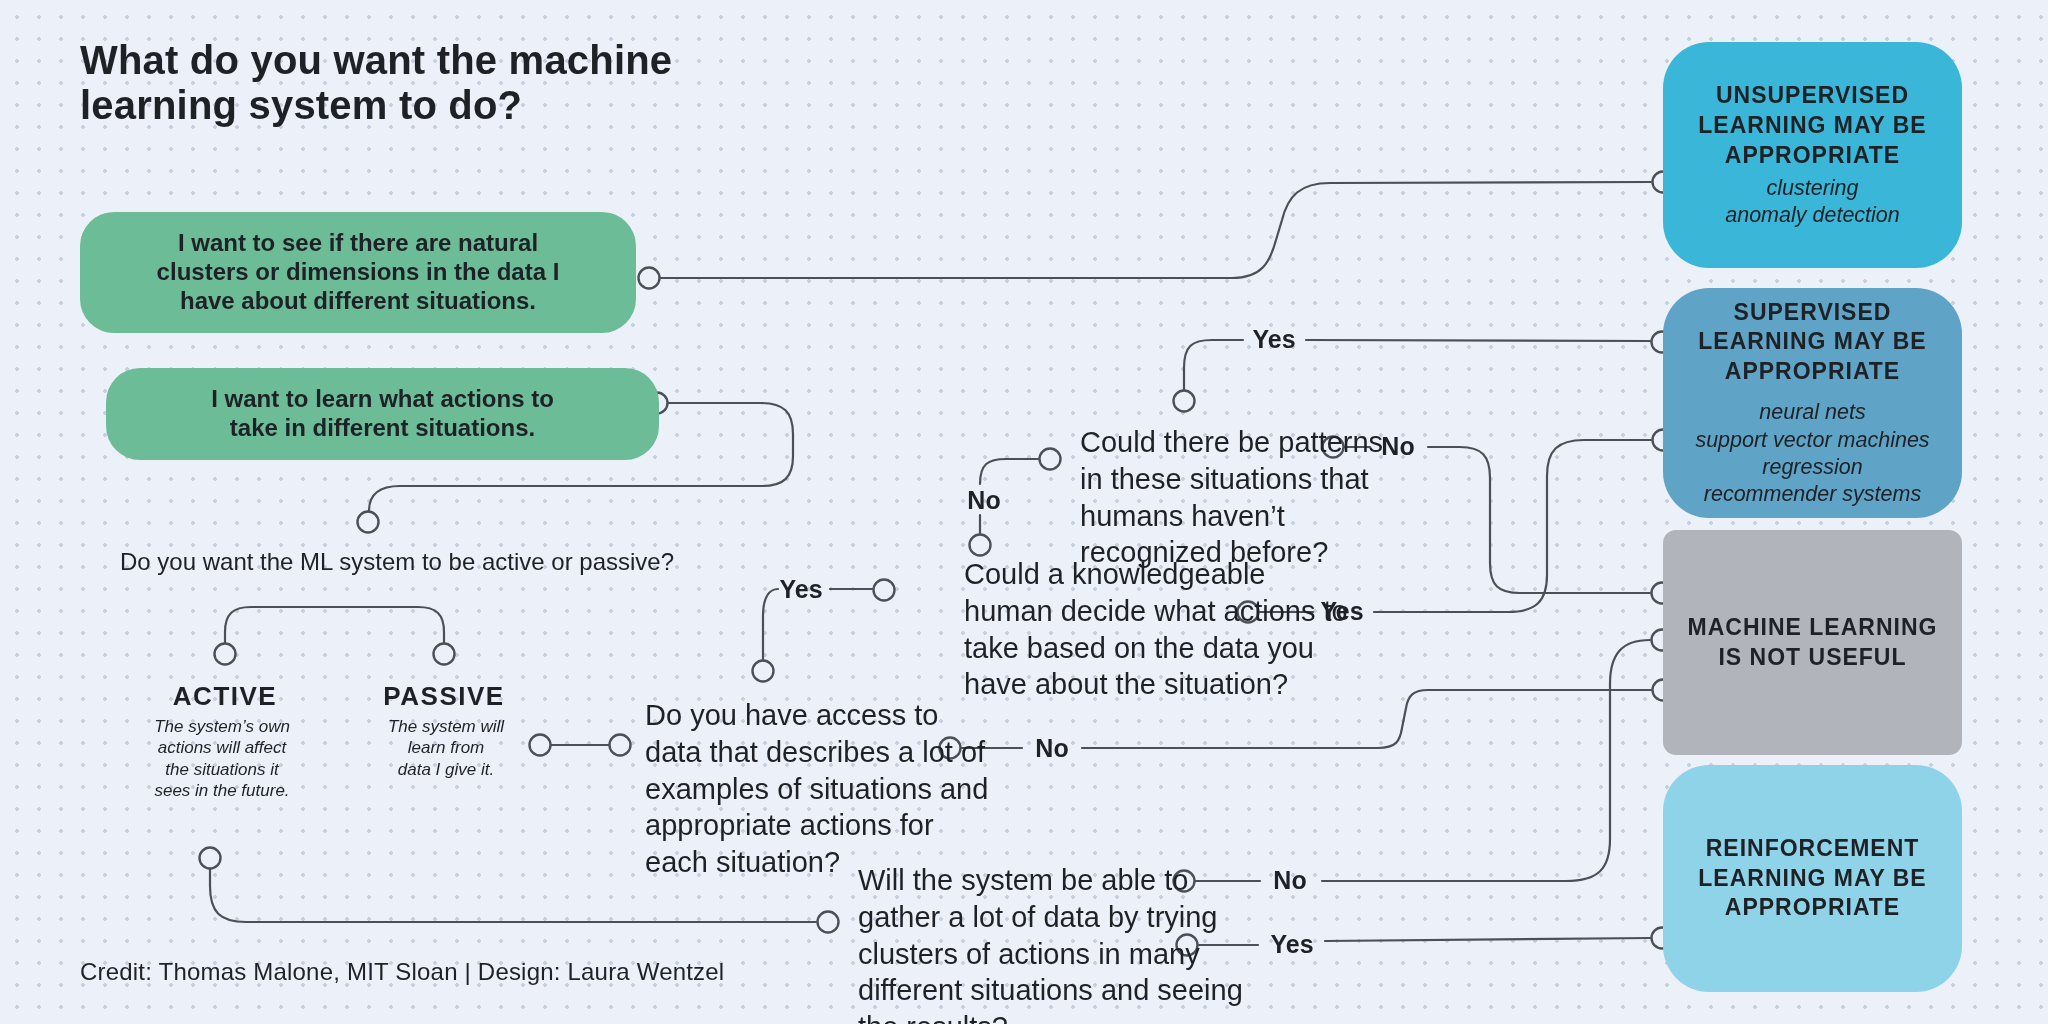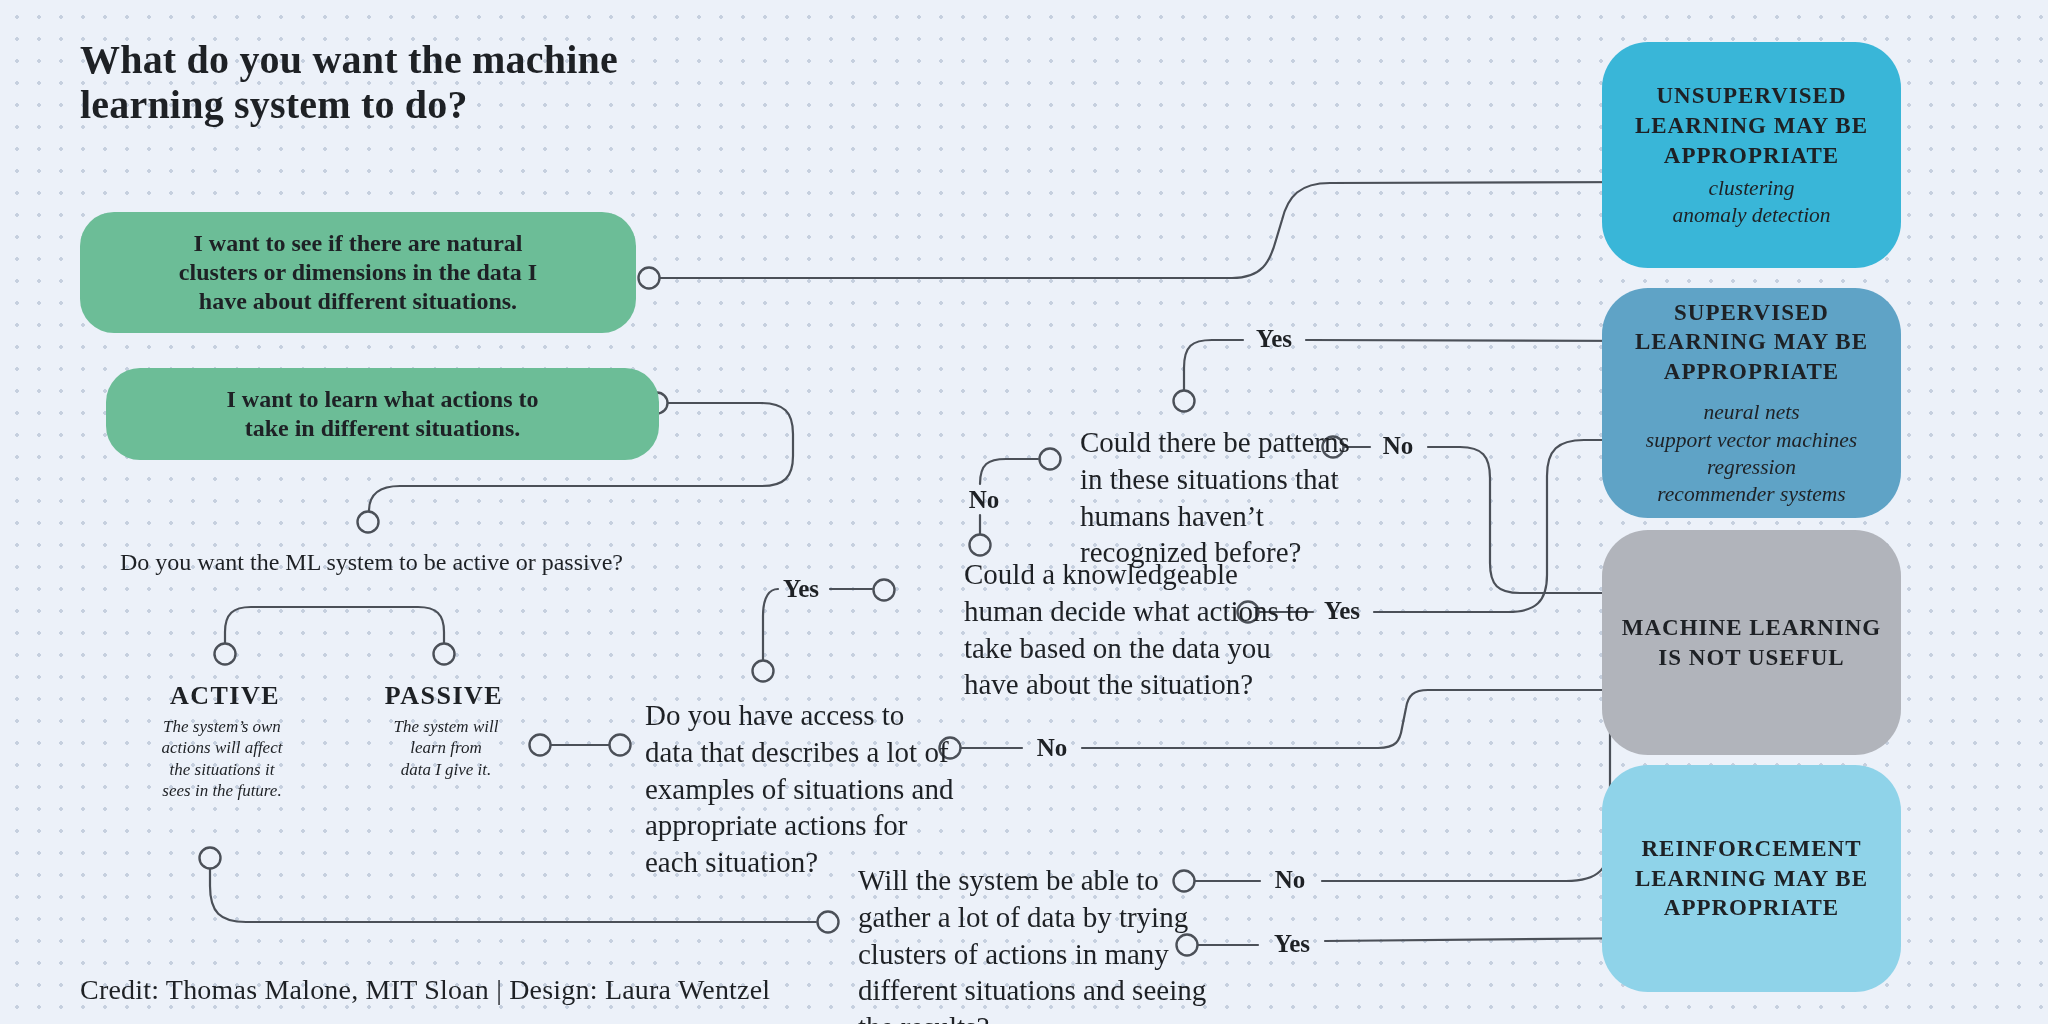--- a/index.html
+++ b/index.html
@@ -1,21 +1,21 @@
 <!DOCTYPE html>
 <html><head>
 <meta charset="utf-8">
 <style>
   html,body{margin:0;padding:0;background:#dfe6f0;}
   .canvas{
     position:relative;width:2048px;height:1024px;overflow:hidden;
     background-color:#ecf1f9;
     background-image:radial-gradient(circle,#c6d0df 1.6px,rgba(0,0,0,0) 1.8px);
     background-size:22px 22px;background-position:6px 6px;
-    font-family:Liberation Serif, serif;color:#1e2125;
+    font-family:Liberation Sans, sans-serif;color:#1e2125;
   }
   .abs{position:absolute;}
   svg.wires{position:absolute;left:0;top:0;width:2048px;height:1024px;}
   svg.wires path{fill:none;stroke:#4b5058;stroke-width:2.2;stroke-linecap:round;}
   svg.wires circle{fill:#ecf1f9;stroke:#4b5058;stroke-width:2.4;}
   .title{left:80px;top:38px;width:620px;font-size:40px;line-height:1.12;font-weight:600;letter-spacing:.2px;}
   .start-node{
     background:#6cbd97;border-radius:34px;display:flex;align-items:center;justify-content:center;
     text-align:center;font-weight:700;font-size:24px;line-height:1.2;white-space:pre-line;
   }
@@ -24,32 +24,32 @@
   .question{font-size:29px;line-height:1.27;white-space:pre-line;}
   .q-active-passive{left:120px;top:547px;white-space:nowrap;font-size:24px;}
   .q-access{left:645px;top:697px;}
   .q-knowledgeable{left:928px;top:556px;margin-left:36px;}
   .q-patterns{left:1080px;top:424px;}
   .q-gather{left:858px;top:862px;}
   .branch-label{font-weight:700;font-size:26px;letter-spacing:1.5px;transform:translateX(-50%);white-space:nowrap;}
   .branch-desc{font-style:italic;font-size:17px;line-height:1.26;text-align:center;transform:translateX(-50%);white-space:pre-line;}
   .edge-label{font-weight:700;font-size:25px;transform:translate(-50%,-50%);white-space:nowrap;}
   .outcome{
-    left:1602px;width:299px;border-radius:46px;display:flex;flex-direction:column;
+    left:1663px;width:299px;border-radius:46px;display:flex;flex-direction:column;
     align-items:center;justify-content:center;text-align:center;
   }
   .outcome .o-title{font-weight:700;font-size:23px;line-height:1.3;letter-spacing:1px;white-space:pre-line;}
   .outcome .o-methods{font-style:italic;font-size:21.5px;line-height:1.27;white-space:pre-line;margin-top:4px;}
   .outcome .o-methods:empty{display:none;margin:0;}
   .o-unsupervised{top:42px;height:226px;background:#39b6d8;}
   .o-supervised{top:288px;height:230px;background:#5fa3c6;}
   .o-supervised .o-methods{margin-top:12px;}
-  .o-notuseful{top:530px;height:225px;background:#b1b4bb;}
+  .o-notuseful{top:530px;height:225px;background:#b1b4bb;border-radius:13px;}
   .o-reinforcement{top:765px;height:227px;background:#8fd3e9;}
-  .credit{left:80px;top:958px;font-size:28px;letter-spacing:.2px;margin-top:16px;}
+  .credit{left:80px;top:958px;font-size:24px;letter-spacing:.2px;}
 </style>
 </head>
 <body>
 
 <div class="canvas">
 
   <svg class="wires" viewBox="0 0 2048 1024">
 
     <path d="M 660 278 L 1232 278 C 1262 278 1270 262 1276 240 L 1282 220 C 1288 196 1300 183 1330 183 L 1651 182"></path>
 

